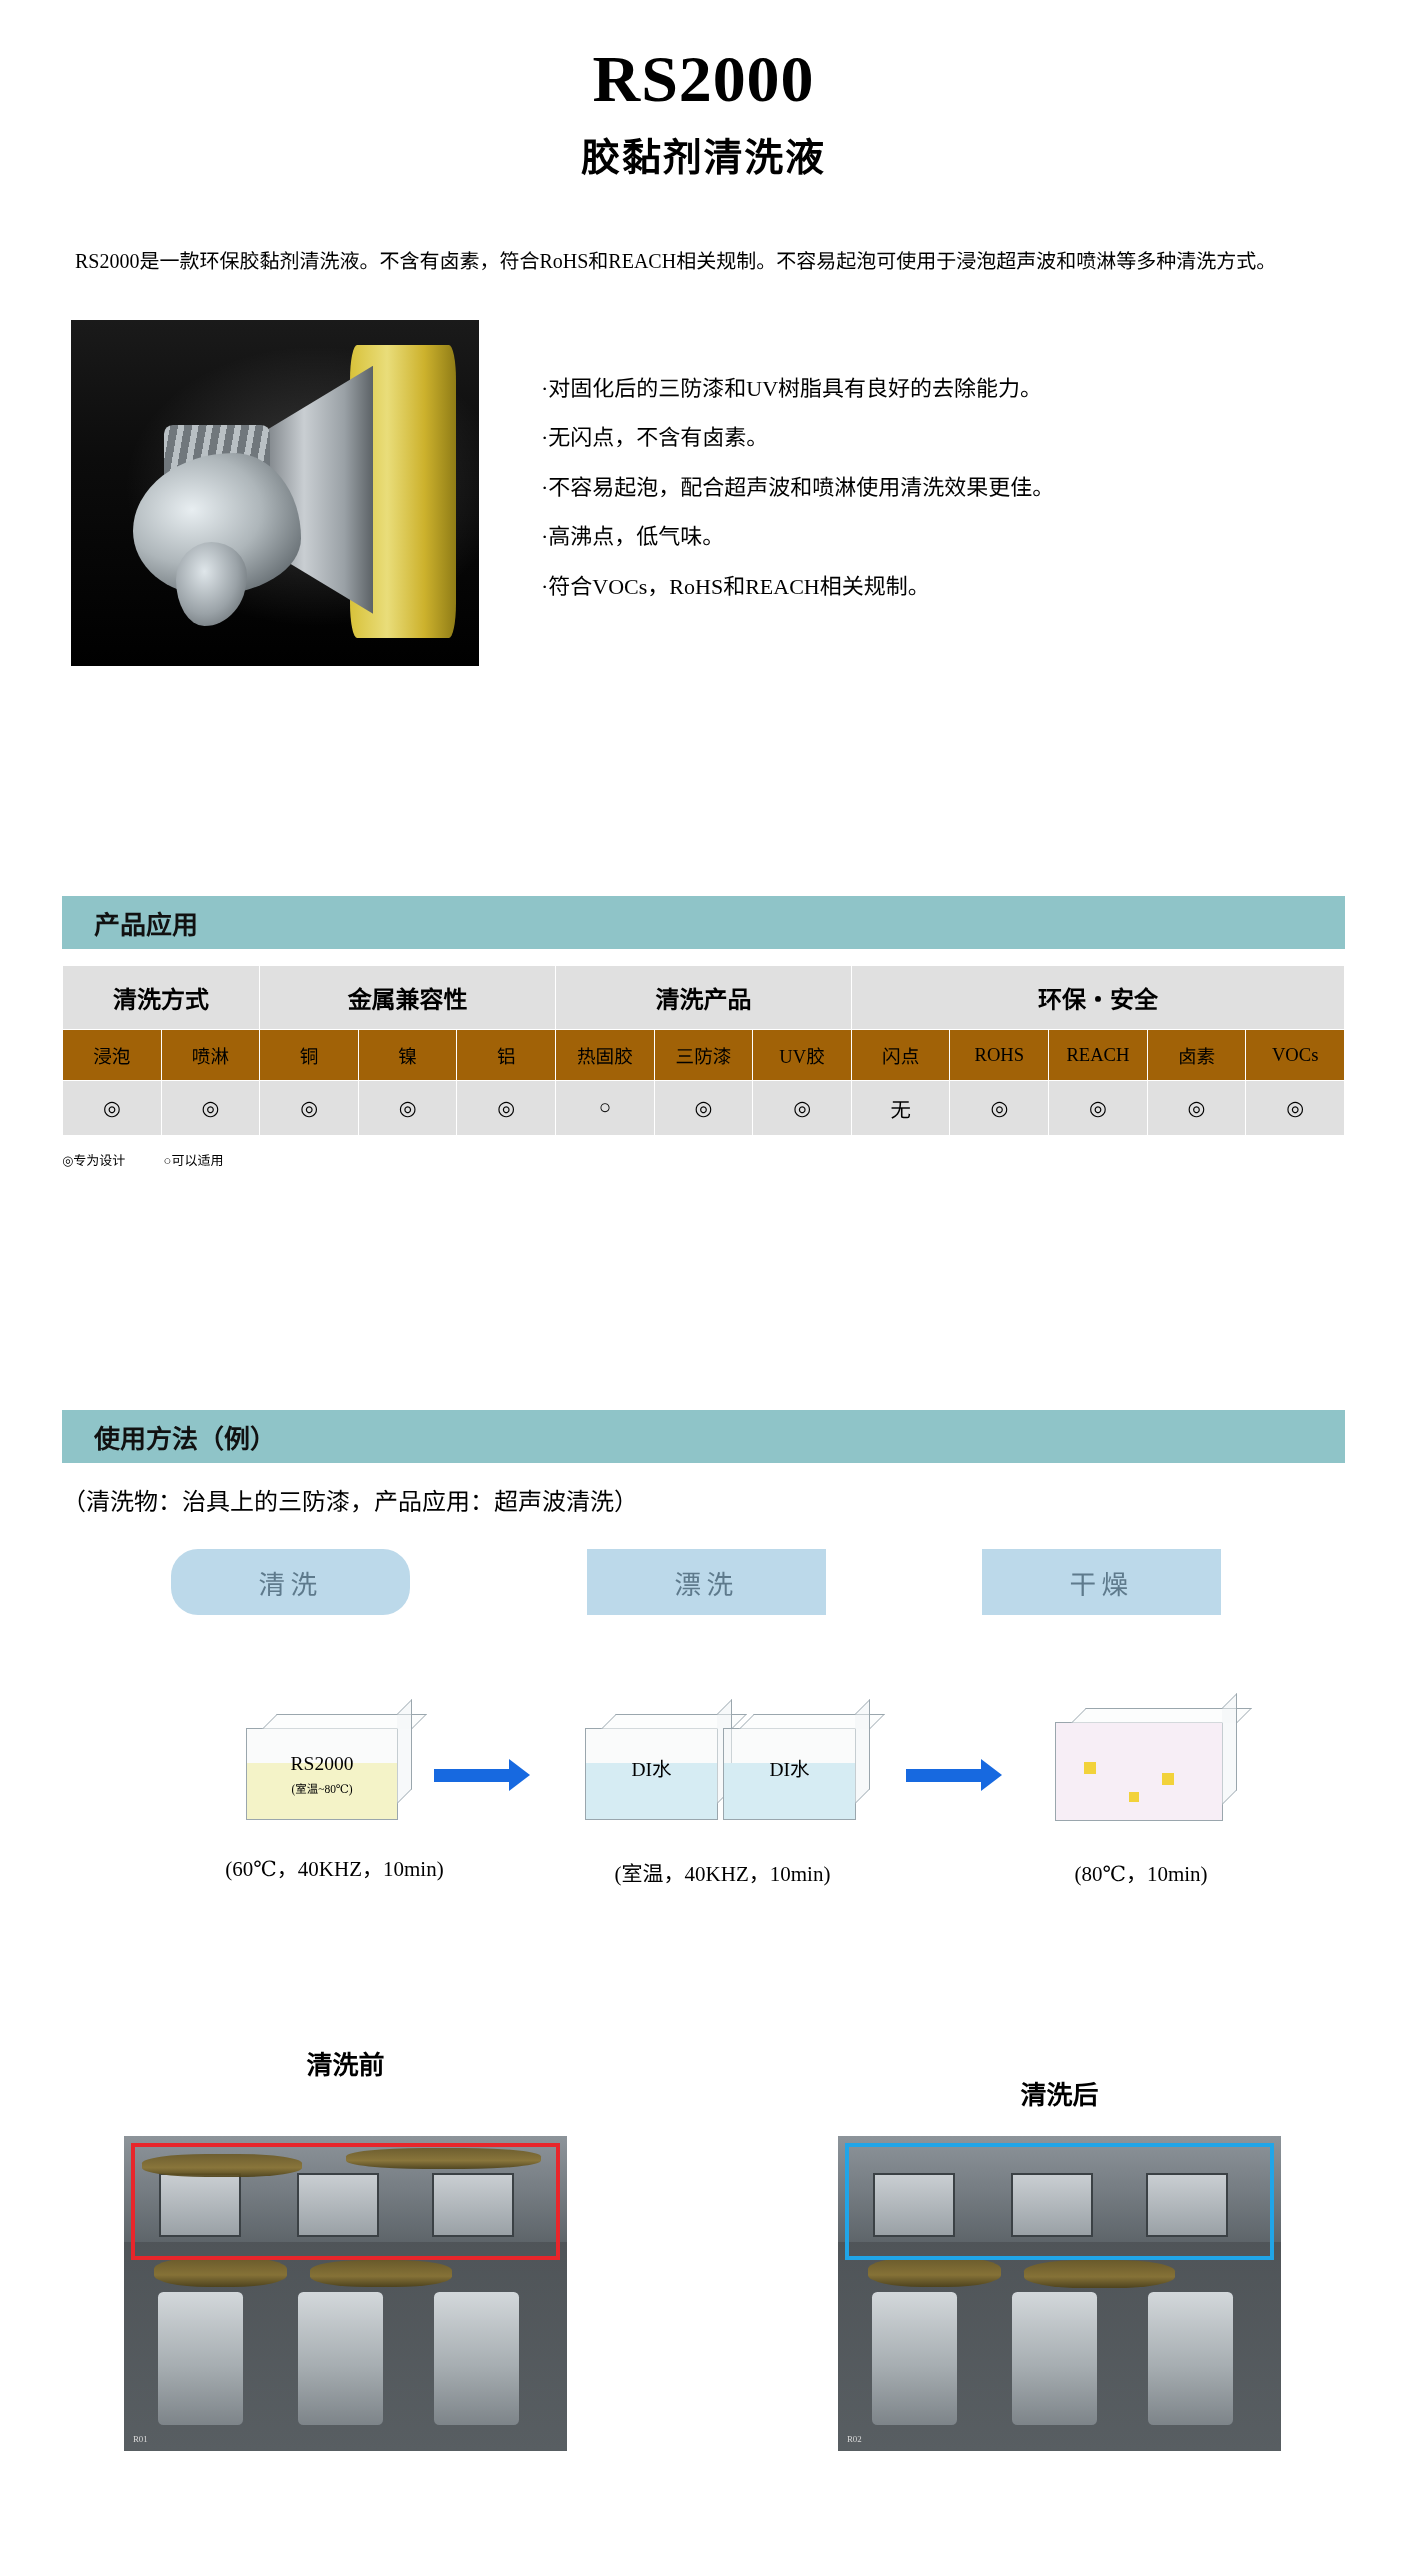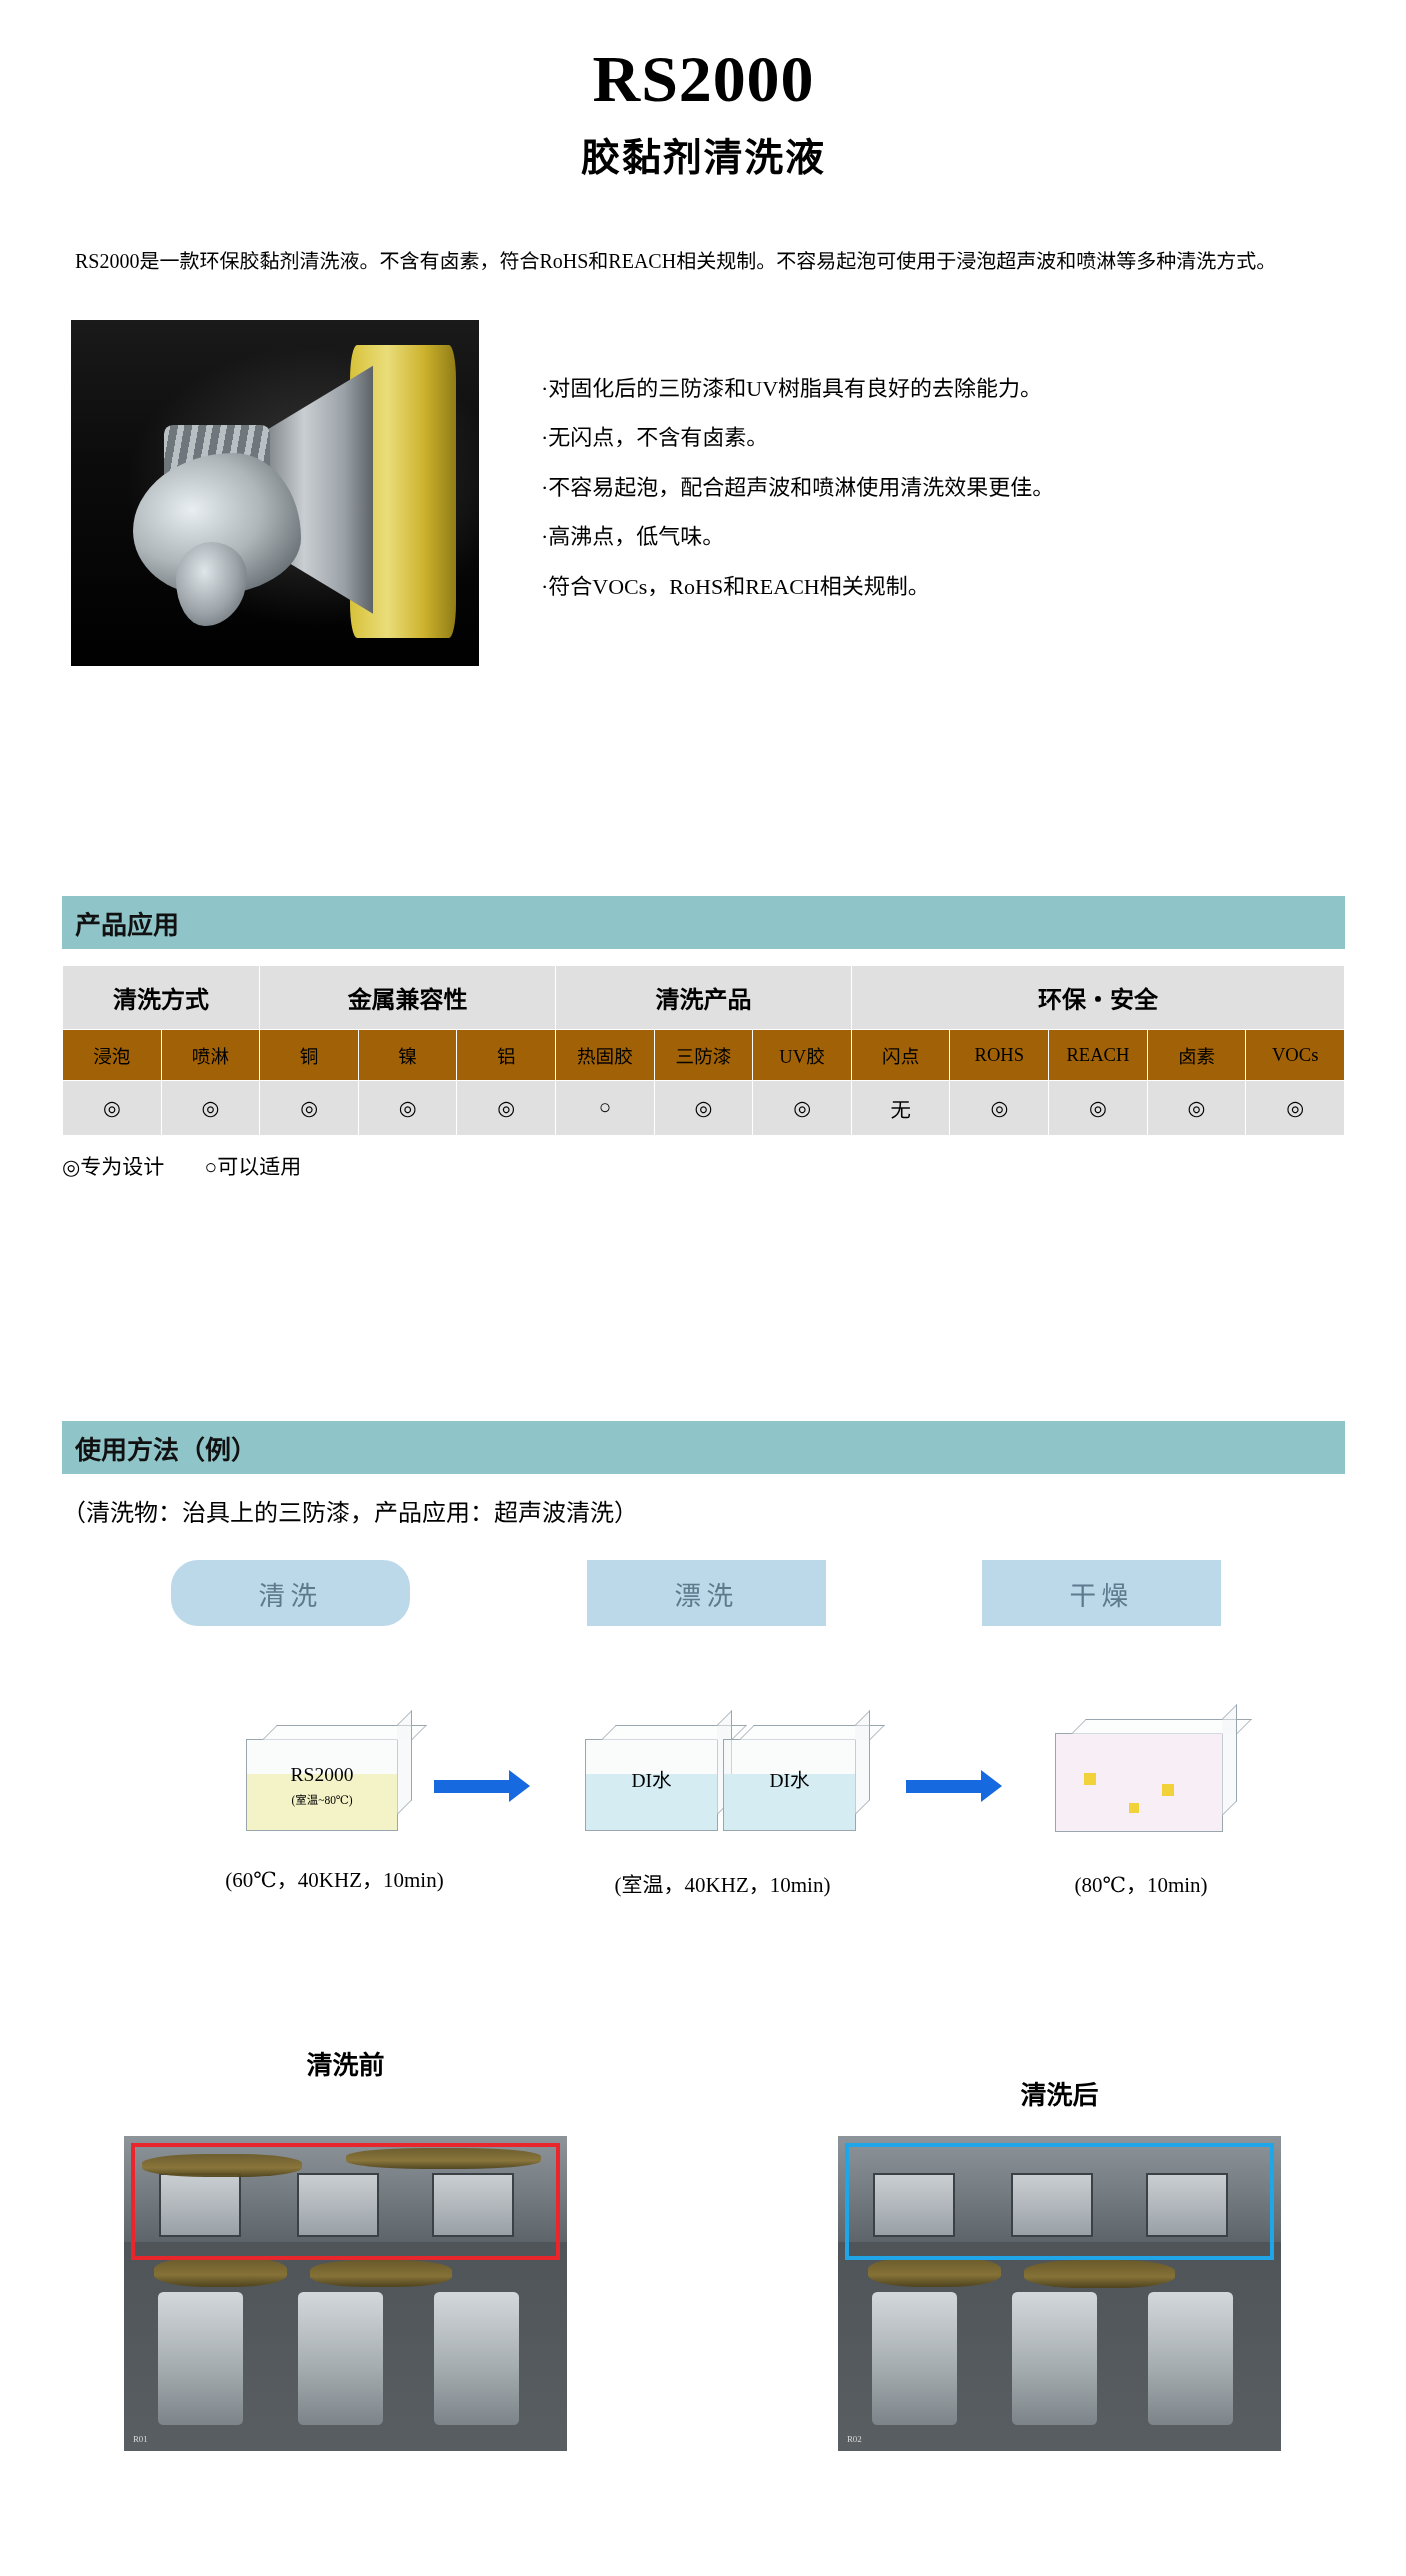--- a/index.html
+++ b/index.html
@@ -123,21 +123,21 @@
     line-height: 2.25;
   }
   .bullets div { white-space: nowrap; }
 
   
   .section-bar {
     background: #8fc4c8;
     height: 53px;
     display: flex;
     align-items: center;
-    padding-left: 13px;
+    padding-left: 32px;
     font-size: 26px;
     font-weight: bold;
     color: #111;
     margin: 0 62px;
   }
   #section-app-bar { margin-top: 230px; }
 
   
   .app-table {
     margin: 16px 62px 0 62px;
@@ -162,21 +162,21 @@
     font-weight: normal;
     height: 51px;
   }
   .app-table tr.mark-row td {
     background: #e0e0e0;
     font-size: 20.4px;
     height: 55px;
   }
   .legend {
     margin: 14px 62px 0 62px;
-    font-size: 21px;
+    font-size: 13px;
   }
   .legend span { margin-right: 35px; }
 
   
   #section-usage-bar { margin-top: 241px; }
   .usage-note {
     margin: 19.5px 62px 0 62px;
     font-size: 24px;
   }
 

